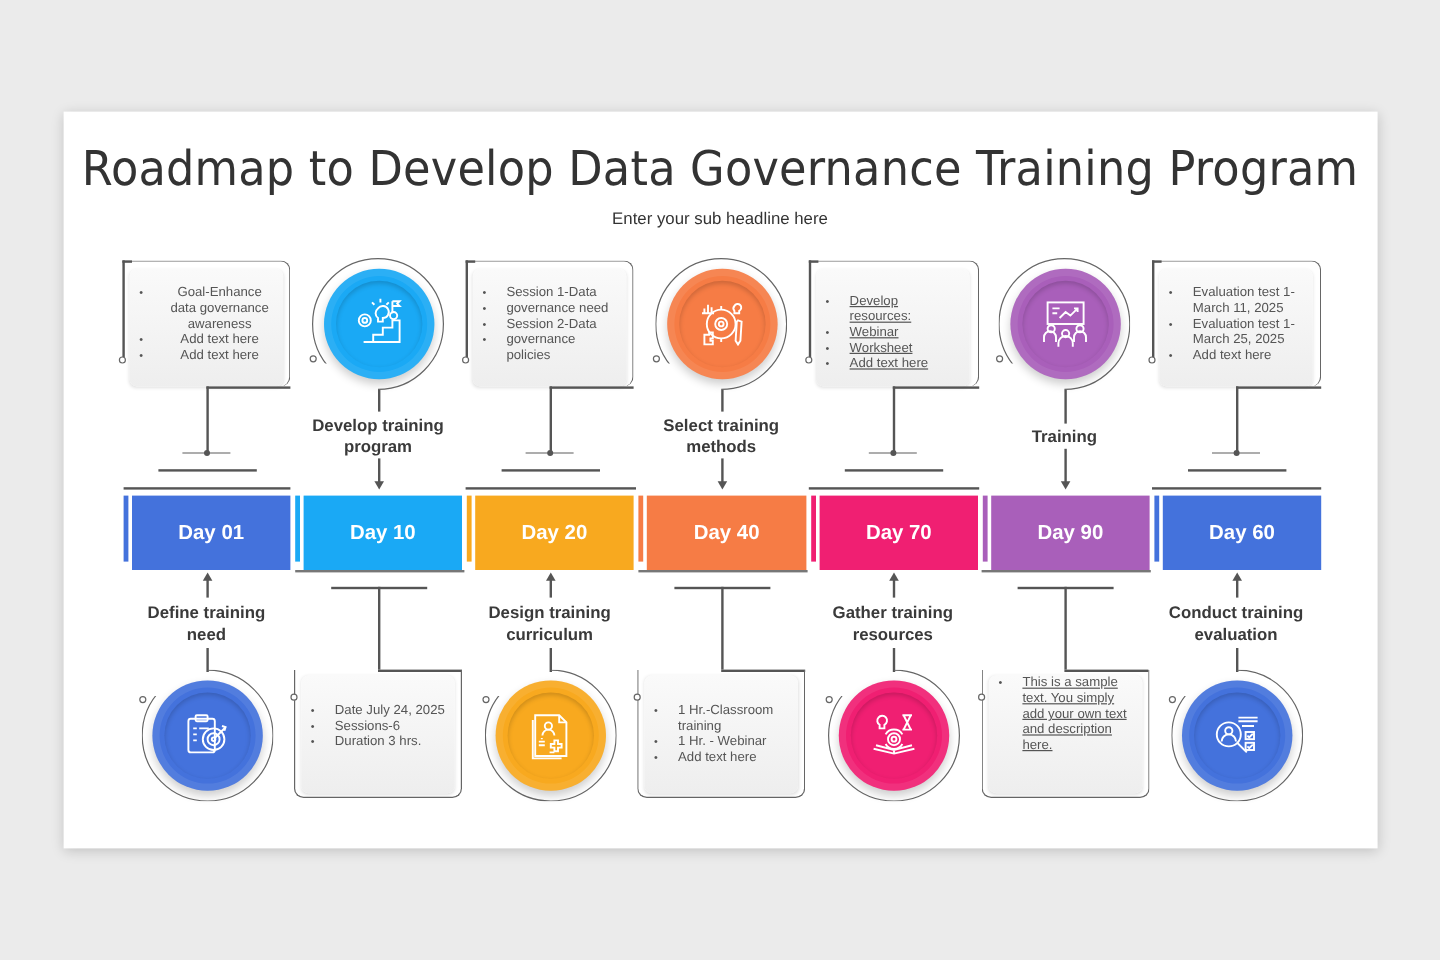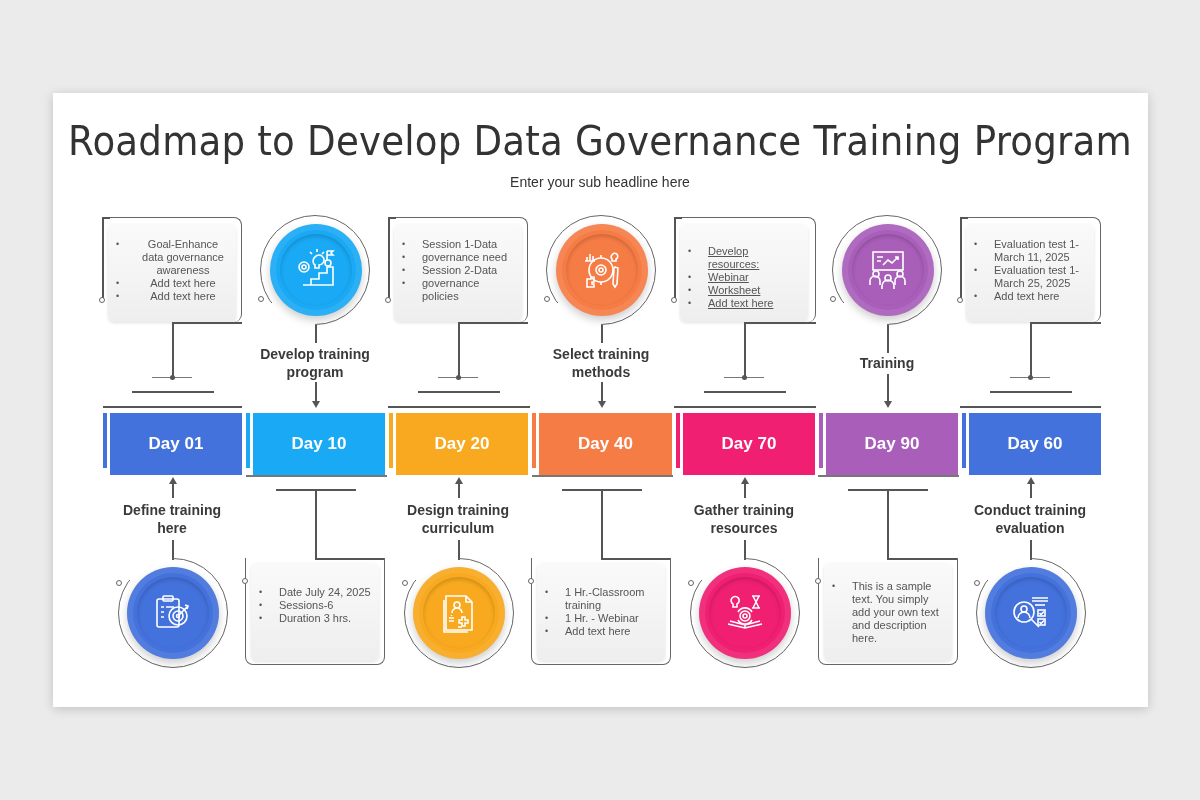--- a/index.html
+++ b/index.html
@@ -85,21 +85,21 @@
       <li>Add text here</li>
     </ul>
   </div>
   <div class="ln" style="left:172px;top:322px;width:70px;height:1.5px;"></div>
   <div class="ln" style="left:172px;top:322px;width:1.5px;height:56px;"></div>
   <div class="ln l" style="left:152px;top:377px;width:40px;height:1px;"></div>
   <div class="abs" style="left:170px;top:375px;width:5px;height:5px;border-radius:50%;background:#555;"></div>
   <div class="ln" style="left:132px;top:391px;width:82px;height:1.5px;"></div>
   <div class="arrow up" style="left:169px;top:477px;"></div>
   <div class="ln" style="left:172px;top:483px;width:1.5px;height:15px;"></div>
-  <div class="label" style="left:97px;top:501px;"><span>Define training</span><br><span>here</span></div>
+  <div class="label" style="left:97px;top:501px;"><span>Define training</span><br><span>need</span></div>
   <div class="ln" style="left:172px;top:540px;width:1.5px;height:20px;"></div>
   <div class="ring" style="left:118px;top:558px;width:110px;height:110px;clip-path:polygon(50% 0,100% 0,100% 100%,0 100%,0 20%,50% 20%);"></div>
   <div class="dot" style="left:116px;top:580px;"></div>
   <div class="circle" style="left:127px;top:567px;background:#4472dc;">
     <div class="inner" style="background:#4472dc;">
       <svg width="44" height="44" viewBox="0 0 44 44" fill="none" stroke="#fff" stroke-width="1.6">
         <rect x="6" y="8" width="22" height="28" rx="2"></rect>
           <rect x="12" y="5" width="10" height="5" rx="1"></rect>
         <path d="M10 16h3M10 21h3M10 26h3M15 16h8"></path>
           <circle cx="27" cy="25" r="9"></circle>
@@ -278,21 +278,21 @@
   <div class="ln" style="left:887px;top:325px;width:1.5px;height:28px;"></div>
   <div class="label" style="left:812px;top:354px;"><span>Training</span></div>
   <div class="ln" style="left:887px;top:374px;width:1.5px;height:29px;"></div>
   <div class="arrow down" style="left:884px;top:401px;"></div>
   <div class="ln" style="left:848px;top:489px;width:80px;height:1.5px;"></div>
   <div class="ln" style="left:887px;top:489px;width:1.5px;height:69px;"></div>
   <div class="ln" style="left:887px;top:558px;width:70px;height:1.5px;"></div>
   <div class="frame" style="left:818px;top:558px;width:140px;height:107px;border-top:none;border-radius:0 0 8px 8px;"></div>
   <div class="dot" style="left:815px;top:578px;"></div>
   <div class="card" style="left:824px;top:563px;">
-    <ul style="margin-top:17px;">
+    <ul style="text-decoration:underline;">
       <li>This is a sample text. You simply add your own text and description here.</li>
     </ul>
   </div>
 </div>
 
 <div>
   <div class="frame" style="left:960px;top:217px;width:141px;height:105px;border-left:none;border-bottom:none;border-radius:0 8px 8px 0;"></div>
   <div class="ln" style="left:960px;top:217px;width:8px;height:1.5px;"></div>
   <div class="ln" style="left:960px;top:217px;width:1.5px;height:82px;"></div>
   <div class="dot" style="left:957px;top:297px;"></div>

